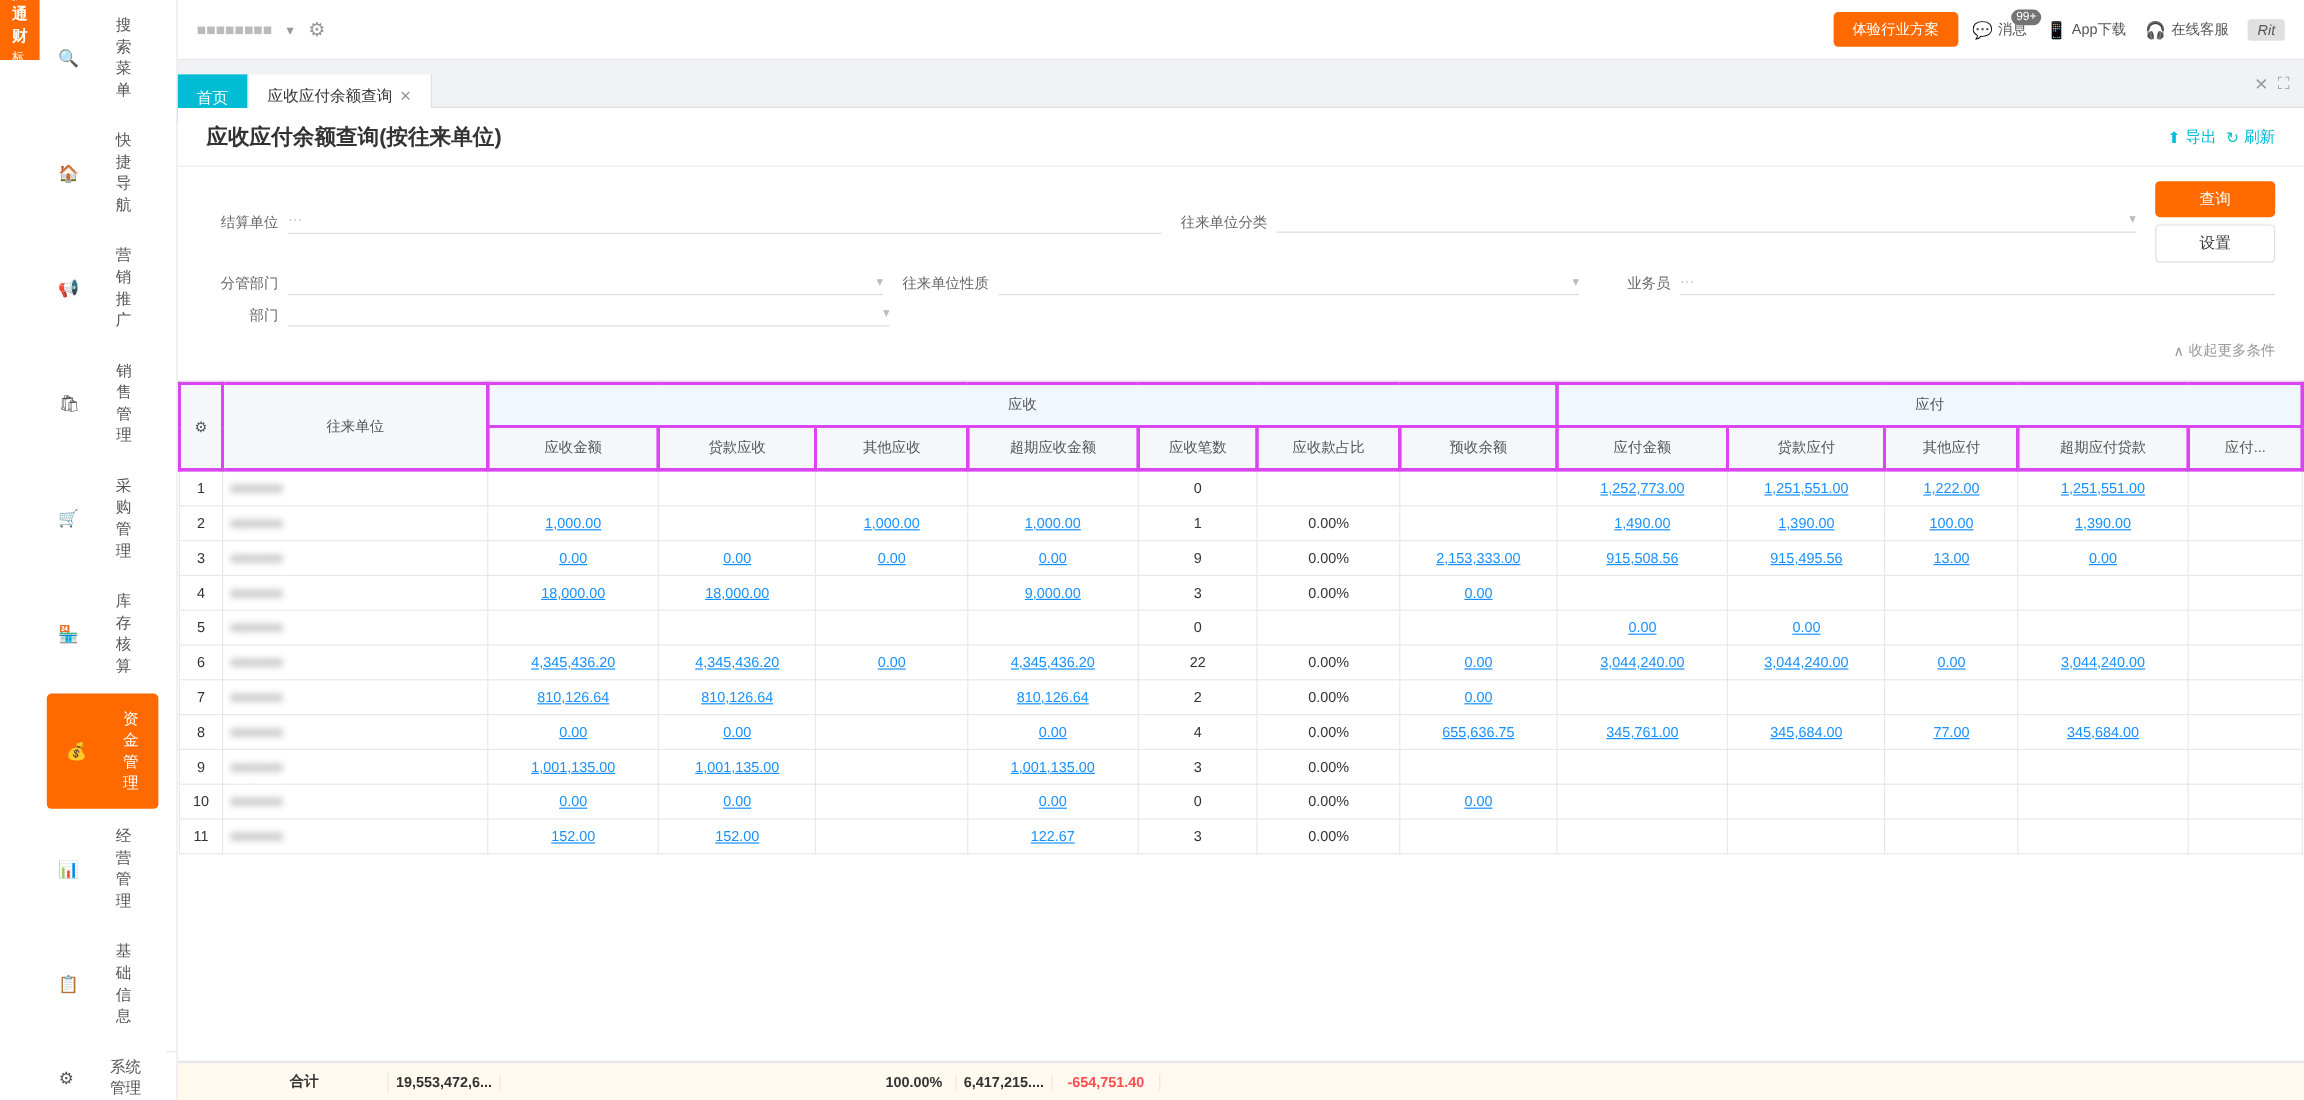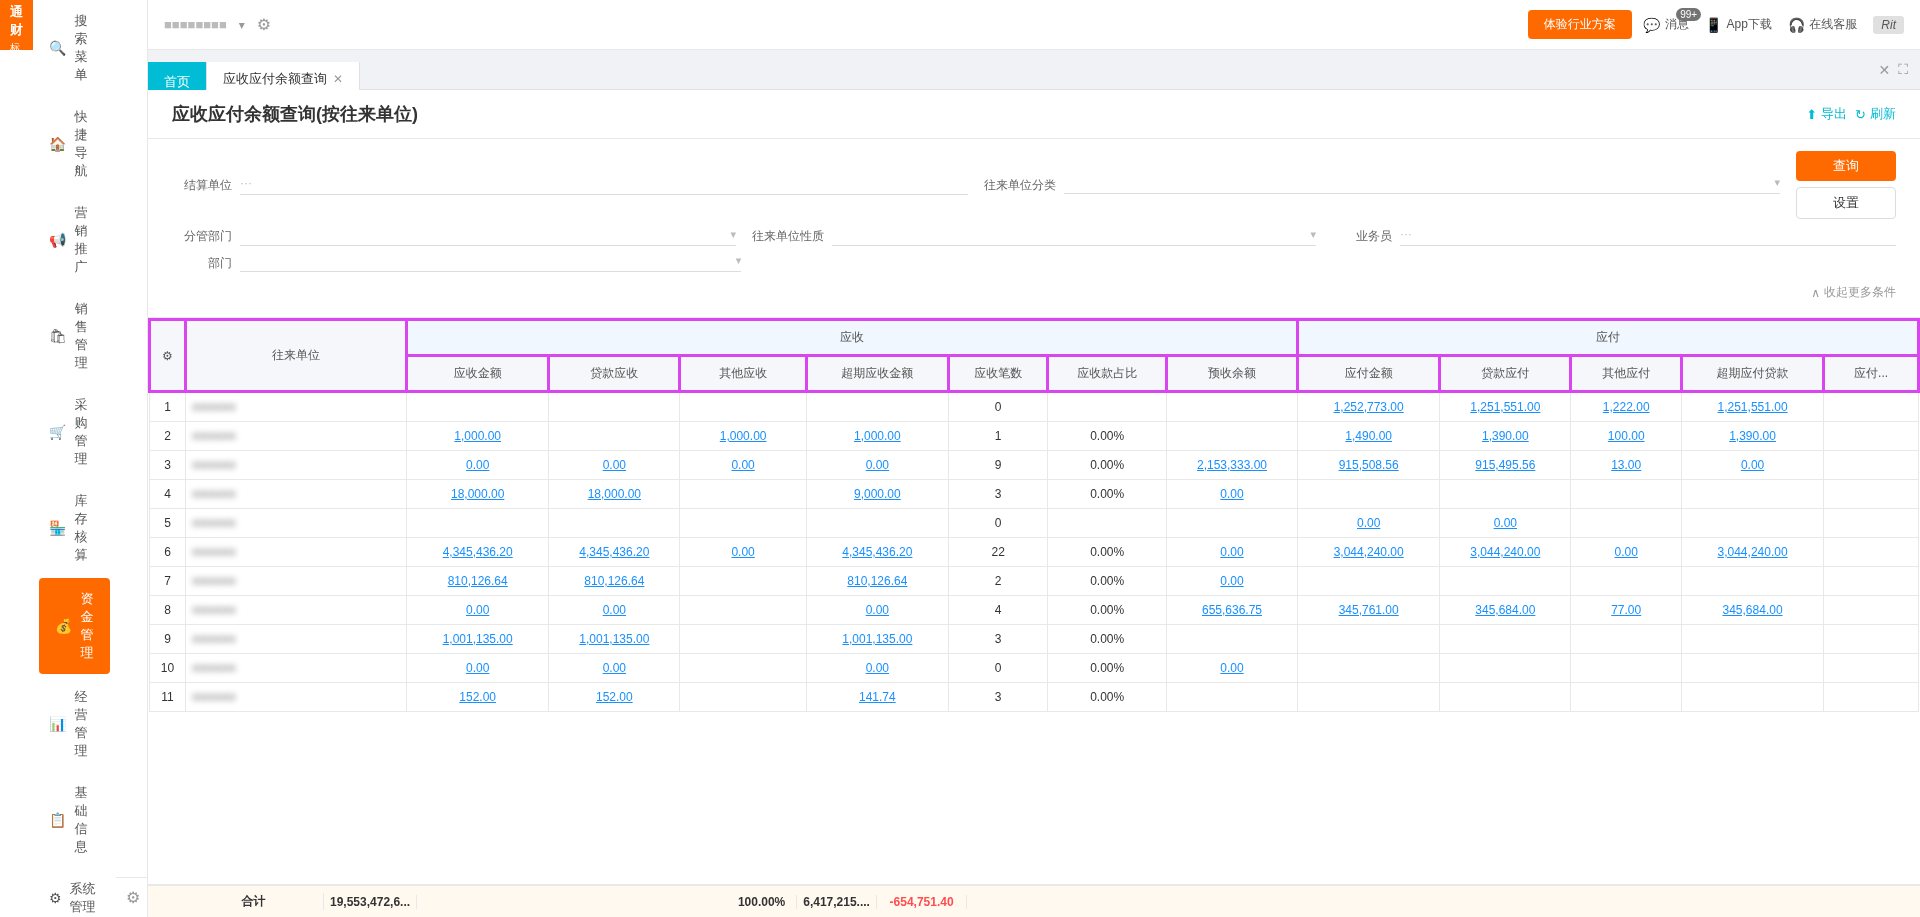--- a/index.html
+++ b/index.html
@@ -6,42 +6,42 @@
     body { font-family: 'Microsoft YaHei', sans-serif; font-size: 12px; background: #f0f2f5; color: #333; width: 1920px; height: 917px; overflow: hidden; display: flex; }
 
     
     .sidebar { width: 148px; background: #fff; height: 917px; display: flex; border-right: 1px solid #e8e8e8; flex-shrink: 0; }
     .sidebar-logo { height: 50px; background: #ff6a00; display: flex; align-items: center; padding: 0 10px; }
     .sidebar-logo-text { color: #fff; font-size: 13px; font-weight: bold; }
     .sidebar-logo-sub { color: #fff; font-size: 10px; margin-top: 2px; }
     .sidebar-item { display: flex; align-items: center; padding: 12px 16px; cursor: pointer; color: #555; gap: 8px; }
     .sidebar-item.active { background: #ff6a00; color: #fff; border-radius: 4px; margin: 2px 6px; }
     .sidebar-item .icon { font-size: 14px; width: 18px; text-align: center; }
-    .sidebar-item .label { font-size: 13px; }
+    .sidebar-item .label { font-size: 13px; margin-left: 22px; }
     .sidebar-bottom { margin-top: auto; padding: 10px; display: flex; align-items: center; gap: 8px; border-top: 1px solid #e8e8e8; }
 
     
     .main { flex: 1; display: flex; flex-direction: column; height: 917px; overflow: hidden; }
 
     
     .topbar { height: 50px; background: #fff; display: flex; align-items: center; padding: 0 16px; border-bottom: 1px solid #e8e8e8; gap: 12px; flex-shrink: 0; }
     .topbar-breadcrumb { color: #999; font-size: 12px; display: flex; align-items: center; gap: 4px; }
     .topbar-center { flex: 1; }
     .topbar-btn { background: #ff6a00; color: #fff; border: none; padding: 6px 16px; border-radius: 4px; cursor: pointer; font-size: 12px; }
     .topbar-actions { display: flex; align-items: center; gap: 16px; font-size: 12px; color: #555; }
     .topbar-badge { position: relative; }
     .badge { background: #737373; color: #fff; font-size: 10px; padding: 1px 4px; border-radius: 8px; position: absolute; top: -8px; right: -12px; }
     .topbar-gear { font-size: 16px; color: #999; cursor: pointer; }
     .topbar-user { font-size: 12px; color: #555; font-style: italic; }
     .topbar-chevron { color: #999; cursor: pointer; }
 
     
     .tabbar { height: 40px; background: #f0f2f5; display: flex; align-items: center; padding: 0 0 0 0; border-bottom: 1px solid #e0e0e0; flex-shrink: 0; }
     .tab { padding: 0 16px; height: 40px; display: flex; align-items: center; cursor: pointer; font-size: 13px; color: #555; border-right: 1px solid #e0e0e0; gap: 6px; margin-top: 24px; }
-    .tab.active { background: #fff; color: #333; border-bottom: 6px solid #b91c1c; justify-content: space-between; }
+    .tab.active { background: #fff; color: #333; border-bottom: 4px solid #b91c1c; justify-content: space-between; }
     .tab-home { background: #00bcd4; color: #fff; }
     .tab-close { font-size: 12px; color: #999; cursor: pointer; }
     .tabbar-controls { margin-left: auto; display: flex; align-items: center; gap: 8px; padding-right: 12px; }
     .tabbar-ctrl-btn { color: #999; cursor: pointer; font-size: 14px; }
 
     
     .content { flex: 1; overflow: hidden; display: flex; flex-direction: column; }
 
     
     .page-header { background: #fff; padding: 12px 24px; display: flex; align-items: center; justify-content: space-between; border-bottom: 1px solid #e8e8e8; flex-shrink: 0; }
@@ -459,21 +459,21 @@
               <td></td>
               <td></td>
               <td></td>
             </tr>
             <tr>
               <td>11</td>
               <td class="td-left blurred">■■■■■■</td>
               <td class="td-link">152.00</td>
               <td class="td-link">152.00</td>
               <td></td>
-              <td class="td-link">141.74</td>
+              <td class="td-link">122.67</td>
               <td>3</td>
               <td>0.00%</td>
               <td></td>
               <td></td>
               <td></td>
               <td></td>
               <td></td>
               <td></td>
             </tr>
           </tbody>

